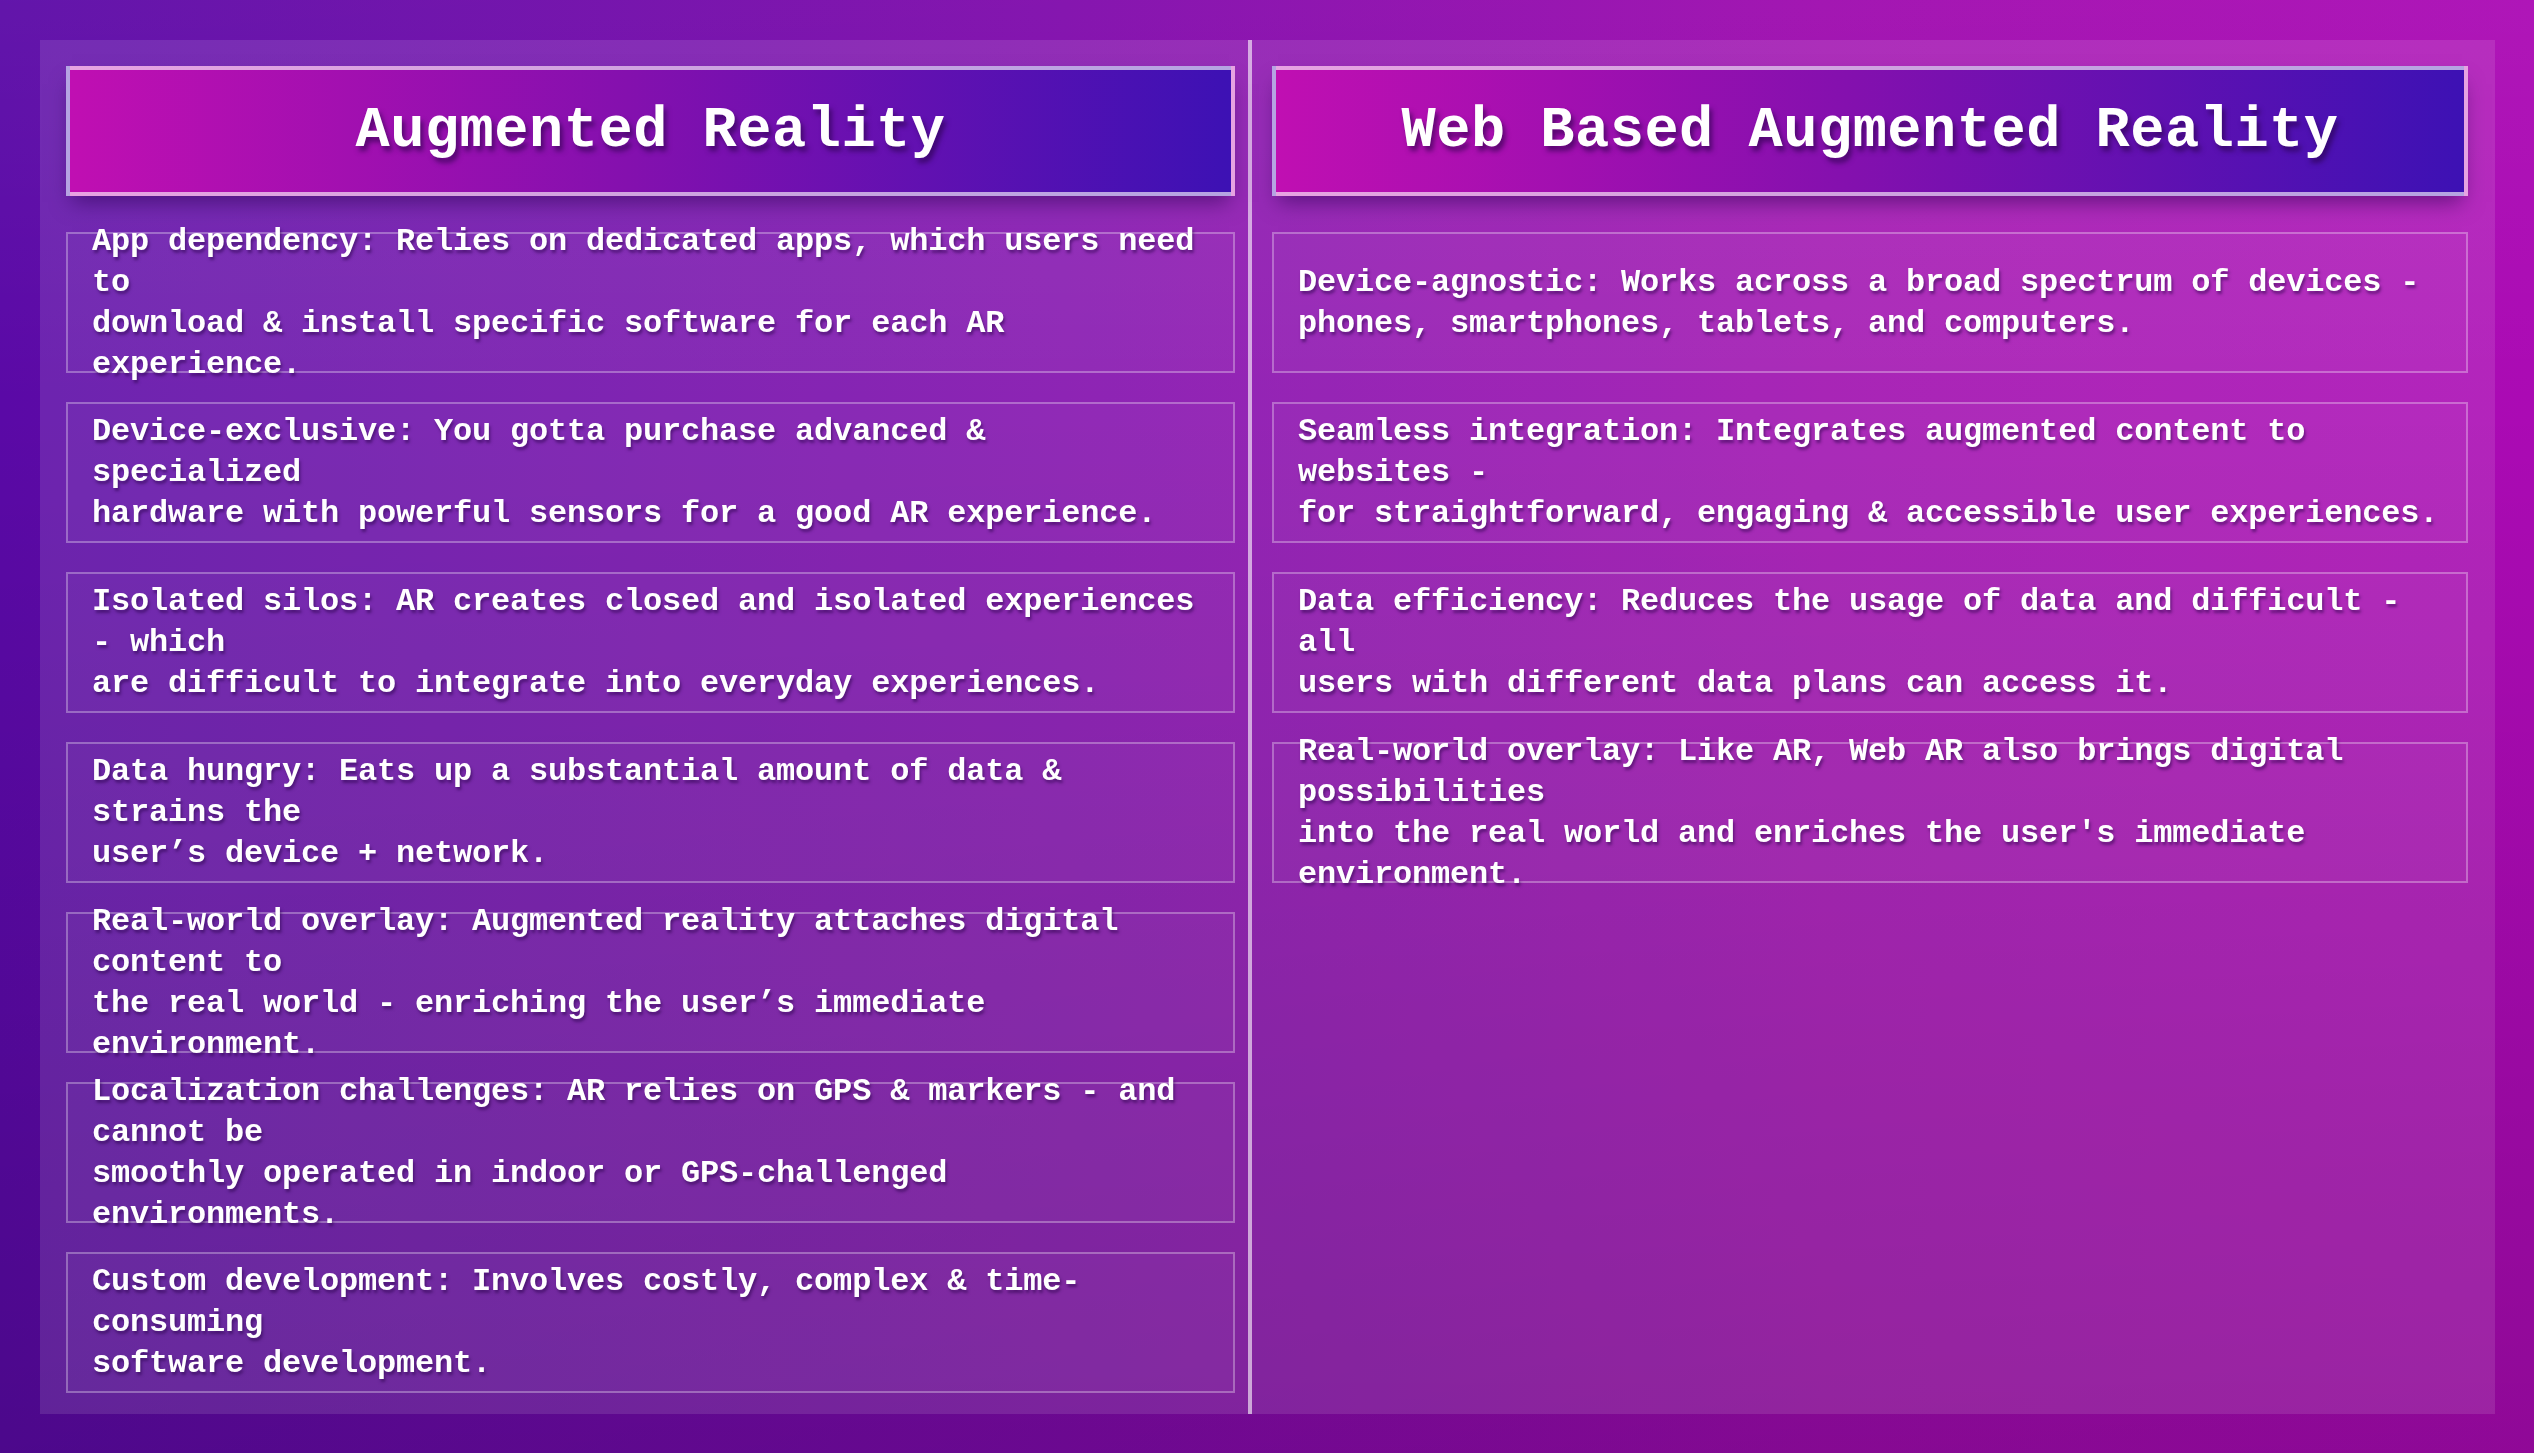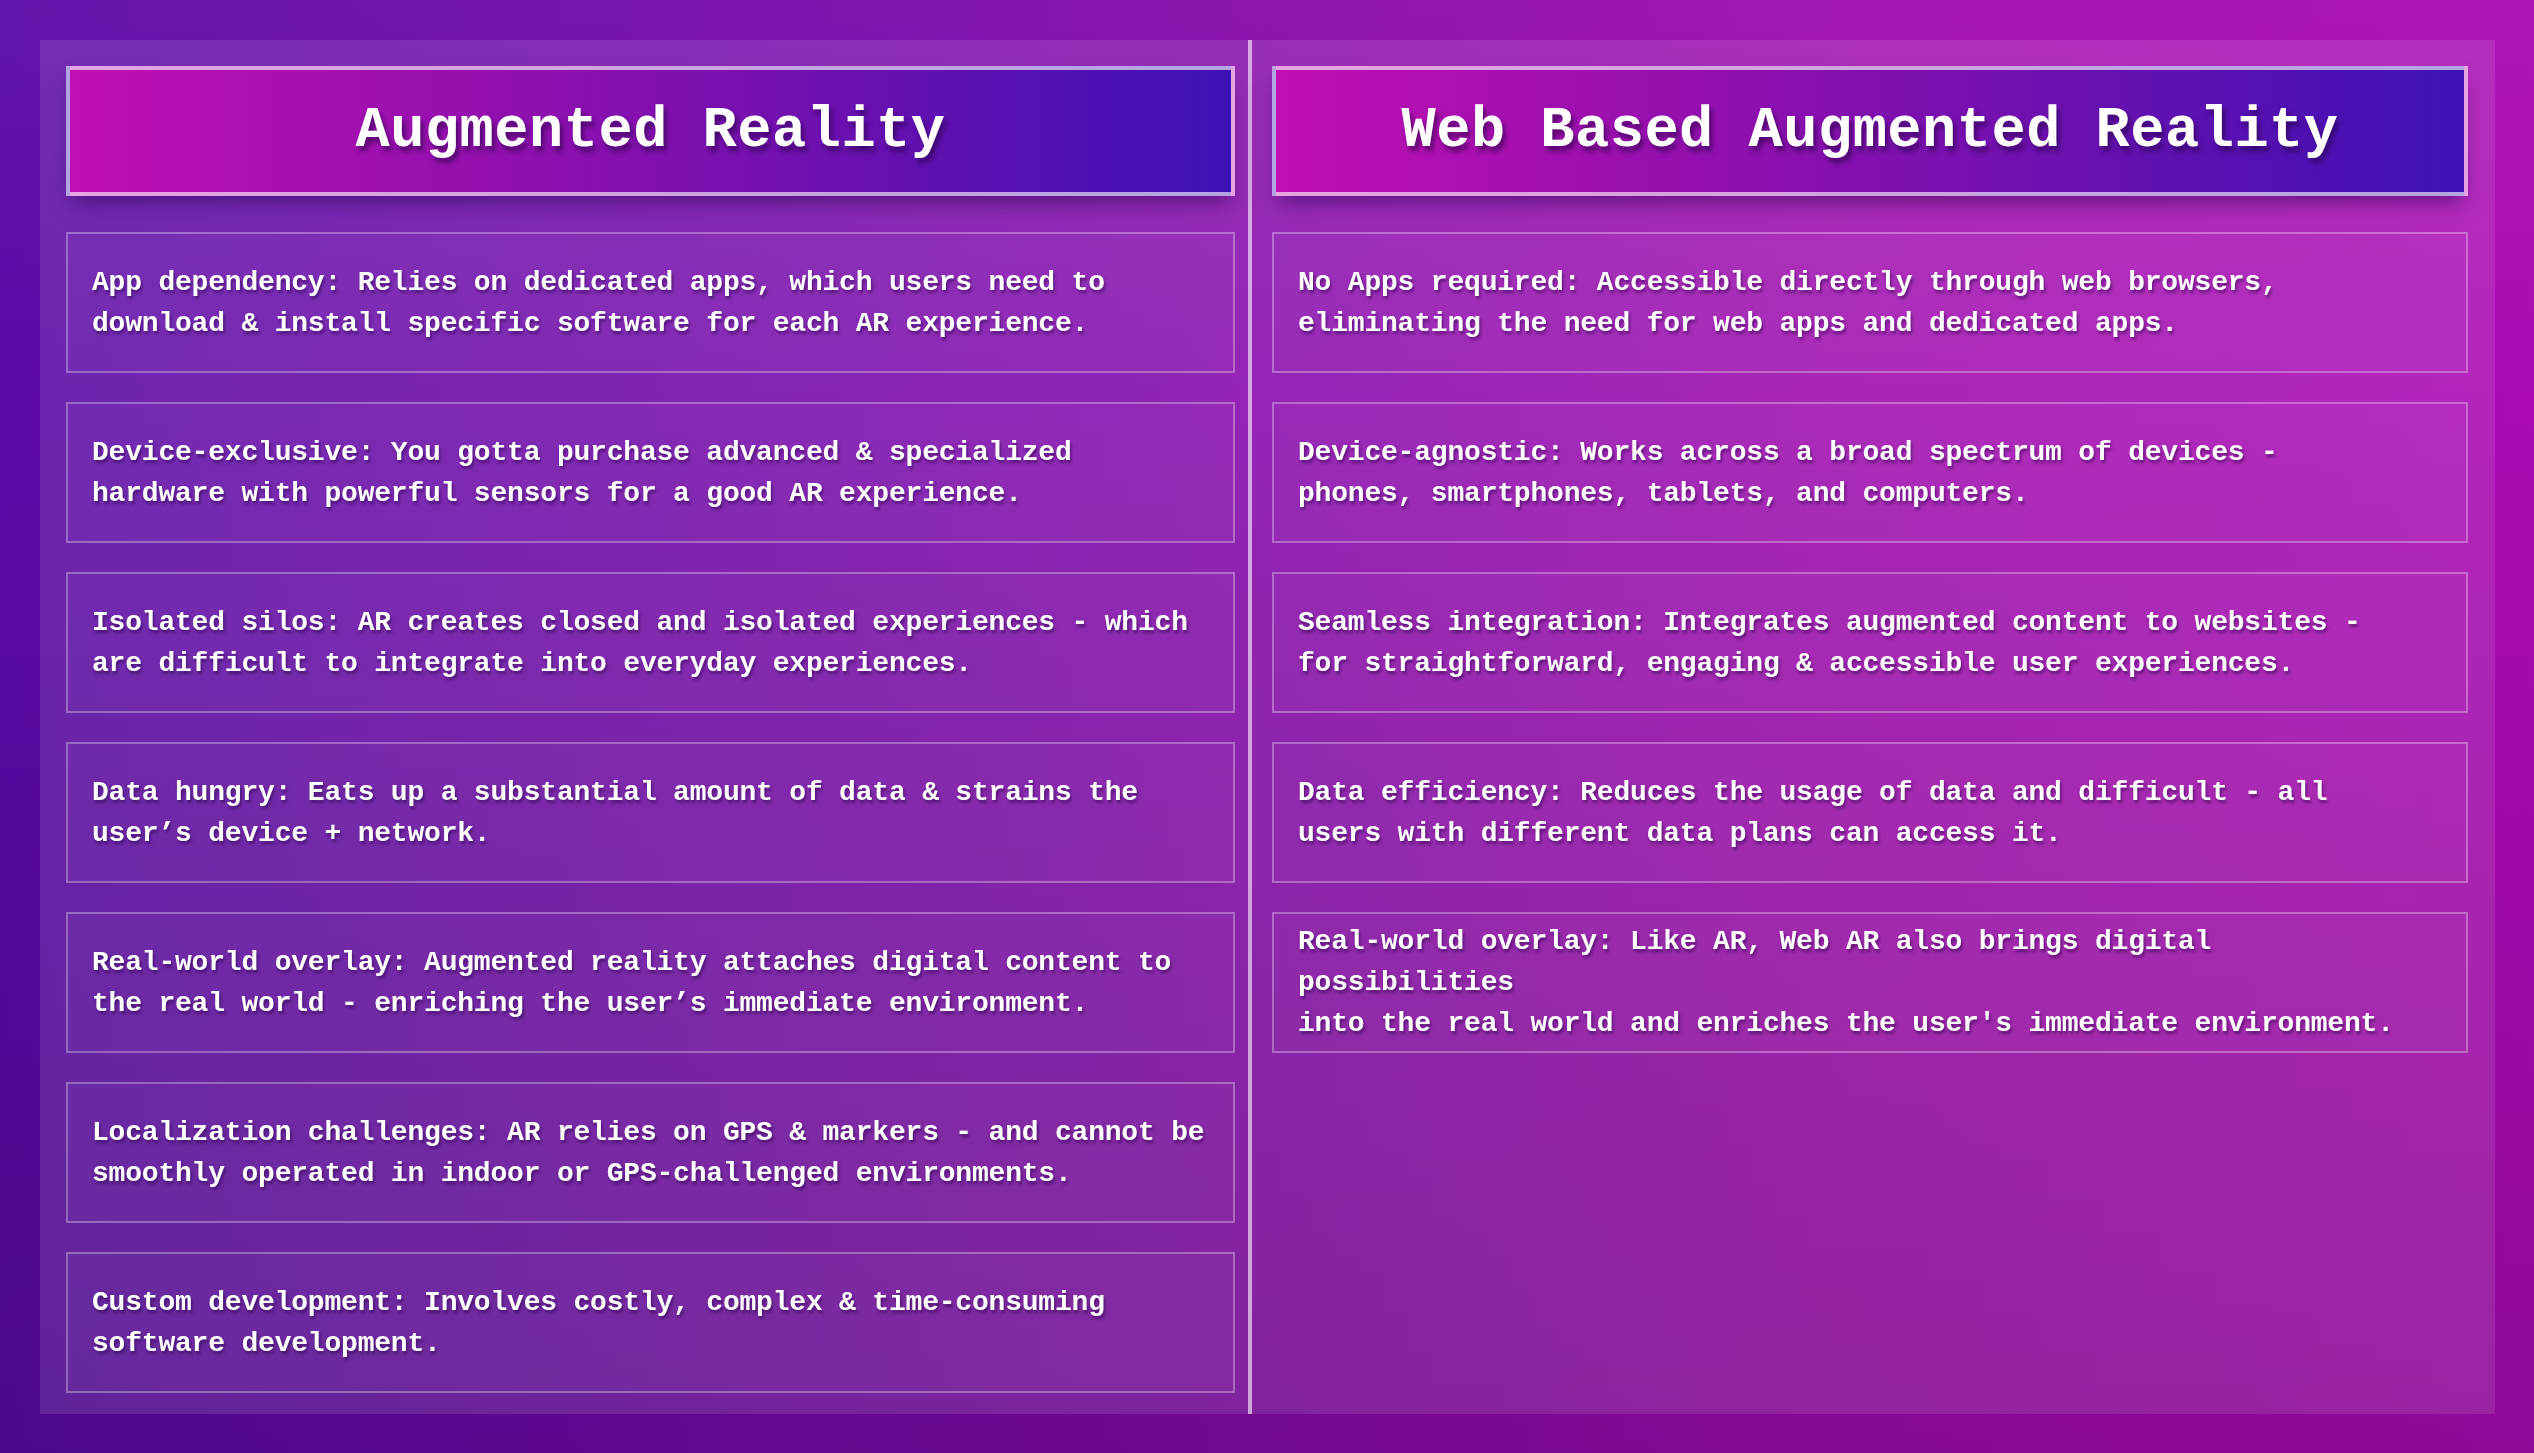--- a/index.html
+++ b/index.html
@@ -69,21 +69,21 @@
     height: 141px;
     display: flex;
     align-items: center;
     padding: 0 24px;
     border: 2px solid rgba(255,255,255,0.30);
     background: rgba(255,255,255,0.03);
   }
   .row-text {
     margin: 0;
     color: #ffffff;
-    font-size: 28px;
+    font-size: 32px;
     font-weight: 800;
     line-height: 41px;
     letter-spacing: -0.2px;
     white-space: pre-line;
     text-shadow: 1.5px 2.5px 3px rgba(38,2,70,0.50);
   }
 </style>
 </head>
 <body>
 
@@ -126,24 +126,20 @@
         </div>
       </div>
     </section>
 
     <section class="column right">
       <header class="col-header">
         <h1 class="col-title">Web Based Augmented Reality</h1>
       </header>
       <div class="rows">
         <div class="row-box">
-          <p class="row-text">No Apps required: Accessible directly through web browsers,
-eliminating the need for web apps and dedicated apps.</p>
-        </div>
-        <div class="row-box">
           <p class="row-text">Device-agnostic: Works across a broad spectrum of devices -
 phones, smartphones, tablets, and computers.</p>
         </div>
         <div class="row-box">
           <p class="row-text">Seamless integration: Integrates augmented content to websites -
 for straightforward, engaging &amp; accessible user experiences.</p>
         </div>
         <div class="row-box">
           <p class="row-text">Data efficiency: Reduces the usage of data and difficult - all
 users with different data plans can access it.</p>

